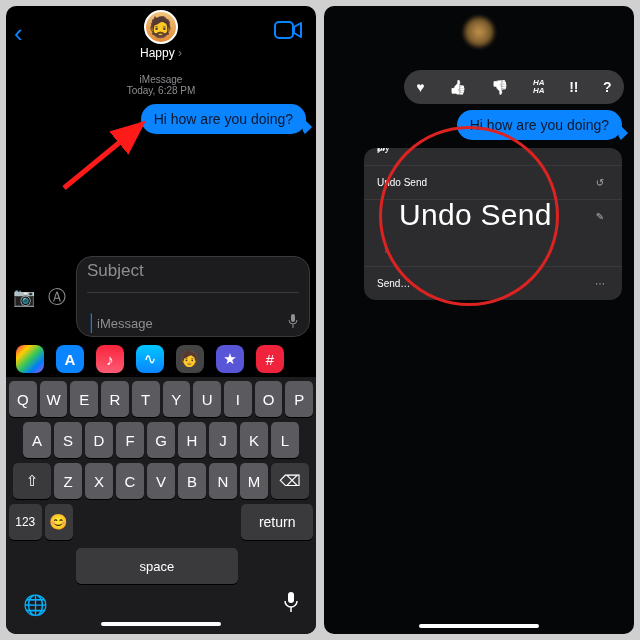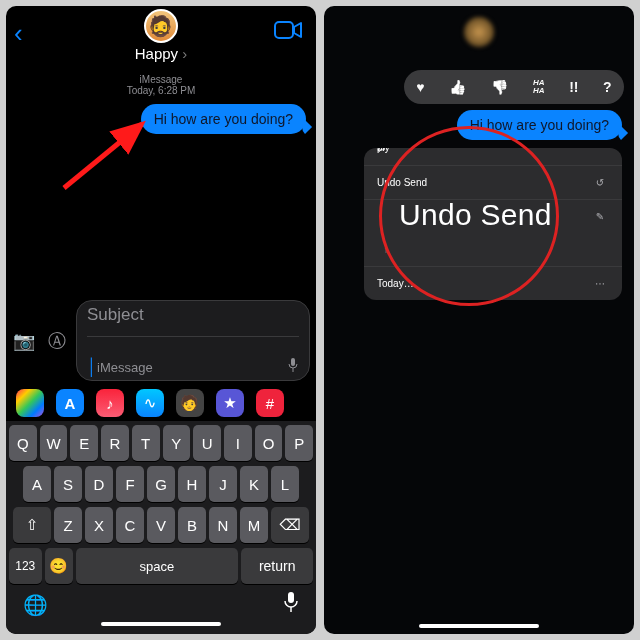--- a/index.html
+++ b/index.html
@@ -5,21 +5,21 @@
   * { box-sizing: border-box; margin: 0; padding: 0; font-family: -apple-system, "Helvetica Neue", Helvetica, Arial, sans-serif; }
   body { width: 640px; height: 640px; background:#fff; }
   .frame { width:640px; height:640px; display:flex; gap:8px; padding:6px 6px; background:#d0d0d0; }
   .phone { flex:1; background:#000; border-radius:10px; overflow:hidden; position:relative; display:flex; flex-direction:column; }
 
   
   .navbar { height:58px; display:flex; align-items:center; justify-content:center; position:relative; }
   .nav-back { position:absolute; left:8px; top:12px; color:#0a84ff; font-size:26px; font-weight:300; }
   .nav-video { position:absolute; right:14px; top:14px; }
   .avatar { width:34px; height:34px; border-radius:50%; background:linear-gradient(#f2c57c,#e08b3a); border:2px solid #fff; display:flex; align-items:center; justify-content:center; font-size:20px; }
-  .nav-name { color:#fff; font-size:15px; margin-top:2px; }
+  .nav-name { color:#fff; font-size:12px; margin-top:2px; }
   .nav-name::after { content:" ›"; color:#7a7a7a; }
   .nav-col { display:flex; flex-direction:column; align-items:center; }
   .thread-meta { text-align:center; color:#8e8e93; font-size:10px; margin-top:10px; }
   .bubble-row { display:flex; justify-content:flex-end; padding:8px 10px 0 30px; position:relative; }
   .bubble { background:#0a84ff; color:#0f172a; padding:7px 13px; border-radius:17px; font-size:14px; position:relative; }
   .bubble::after { content:""; position:absolute; right:-4px; bottom:2px; width:10px; height:10px; background:#0a84ff; border-bottom-left-radius:10px; transform:rotate(45deg);}
   .arrow { position:absolute; left:58px; top:22px; }
   .arrow svg { overflow:visible; }
 
   .composer { margin-top:auto; padding:4px 6px 4px 6px; display:flex; align-items:center; gap:6px; }
@@ -38,21 +38,21 @@
   .app.music  { background:linear-gradient(#fa233b,#fb5c74); color:#fff; }
   .app.wave   { background:linear-gradient(#00c7ff,#0a84ff); color:#fff; }
   .app.memoji { background:#444; }
   .app.png    { background:#5856d6; color:#fff; }
   .app.hash   { background:#ef233c; color:#fff; }
 
   .kb { background:#1c1c1e; padding:4px 3px 6px 3px; }
   .kb-row { display:flex; justify-content:center; gap:3px; margin-bottom:5px; }
   .key { flex:1; max-width:28px; height:36px; background:#5a5a5f; color:#fff; border-radius:5px; display:flex; align-items:center; justify-content:center; font-size:15px; box-shadow:0 1px 0 #000; }
   .key.dark { background:#3a3a3c; }
-  .key.sp { max-width:none; flex:5; }
+  .key.sp { max-width:none; flex:5;margin-top:44px; }
   .key.ret{ max-width:none; flex:2.2; font-size:14px; }
   .key.w  { max-width:38px; }
   .kb-bottom { display:flex; justify-content:space-between; align-items:center; padding:2px 14px 0 14px; }
   .kb-bot-icon { color:#fff; font-size:20px; }
   .home-ind { width:120px; height:4px; background:#fff; border-radius:3px; margin:4px auto 2px auto; }
 
   
   .right-top { height:52px; display:flex; align-items:center; justify-content:center; }
   .blur-av { width:30px; height:30px; border-radius:50%; background:radial-gradient(#c8964f,#3a2b10); filter:blur(2px); }
   .tapback { margin:12px 10px 0 auto; width:220px; height:34px; background:#3a3a3c; border-radius:20px; display:flex; align-items:center; justify-content:space-around; color:#bfbfc4; font-size:14px; font-weight:bold;}
@@ -227,21 +227,21 @@
           <div class="menu-item">
             <span></span>
             <span class="icn">✎</span>
           </div>
         </div>
       <div id="menu-rest">
           <div class="menu-item">
             <span class="icn">↑</span>
           </div>
           <div class="menu-item">
-            <span>Today…</span>
+            <span>Send…</span>
             <span class="icn">⋯</span>
           </div>
         </div>
     </div>
 
     <div class="ring" style="width:180px;height:180px; left:55px; top:120px;"></div>
     <div class="zoom-label" style="left:75px; top:192px;">Undo Send</div>
 
     <div class="home-ind" style="margin-top:auto; margin-bottom:6px;"></div>
   </div>

